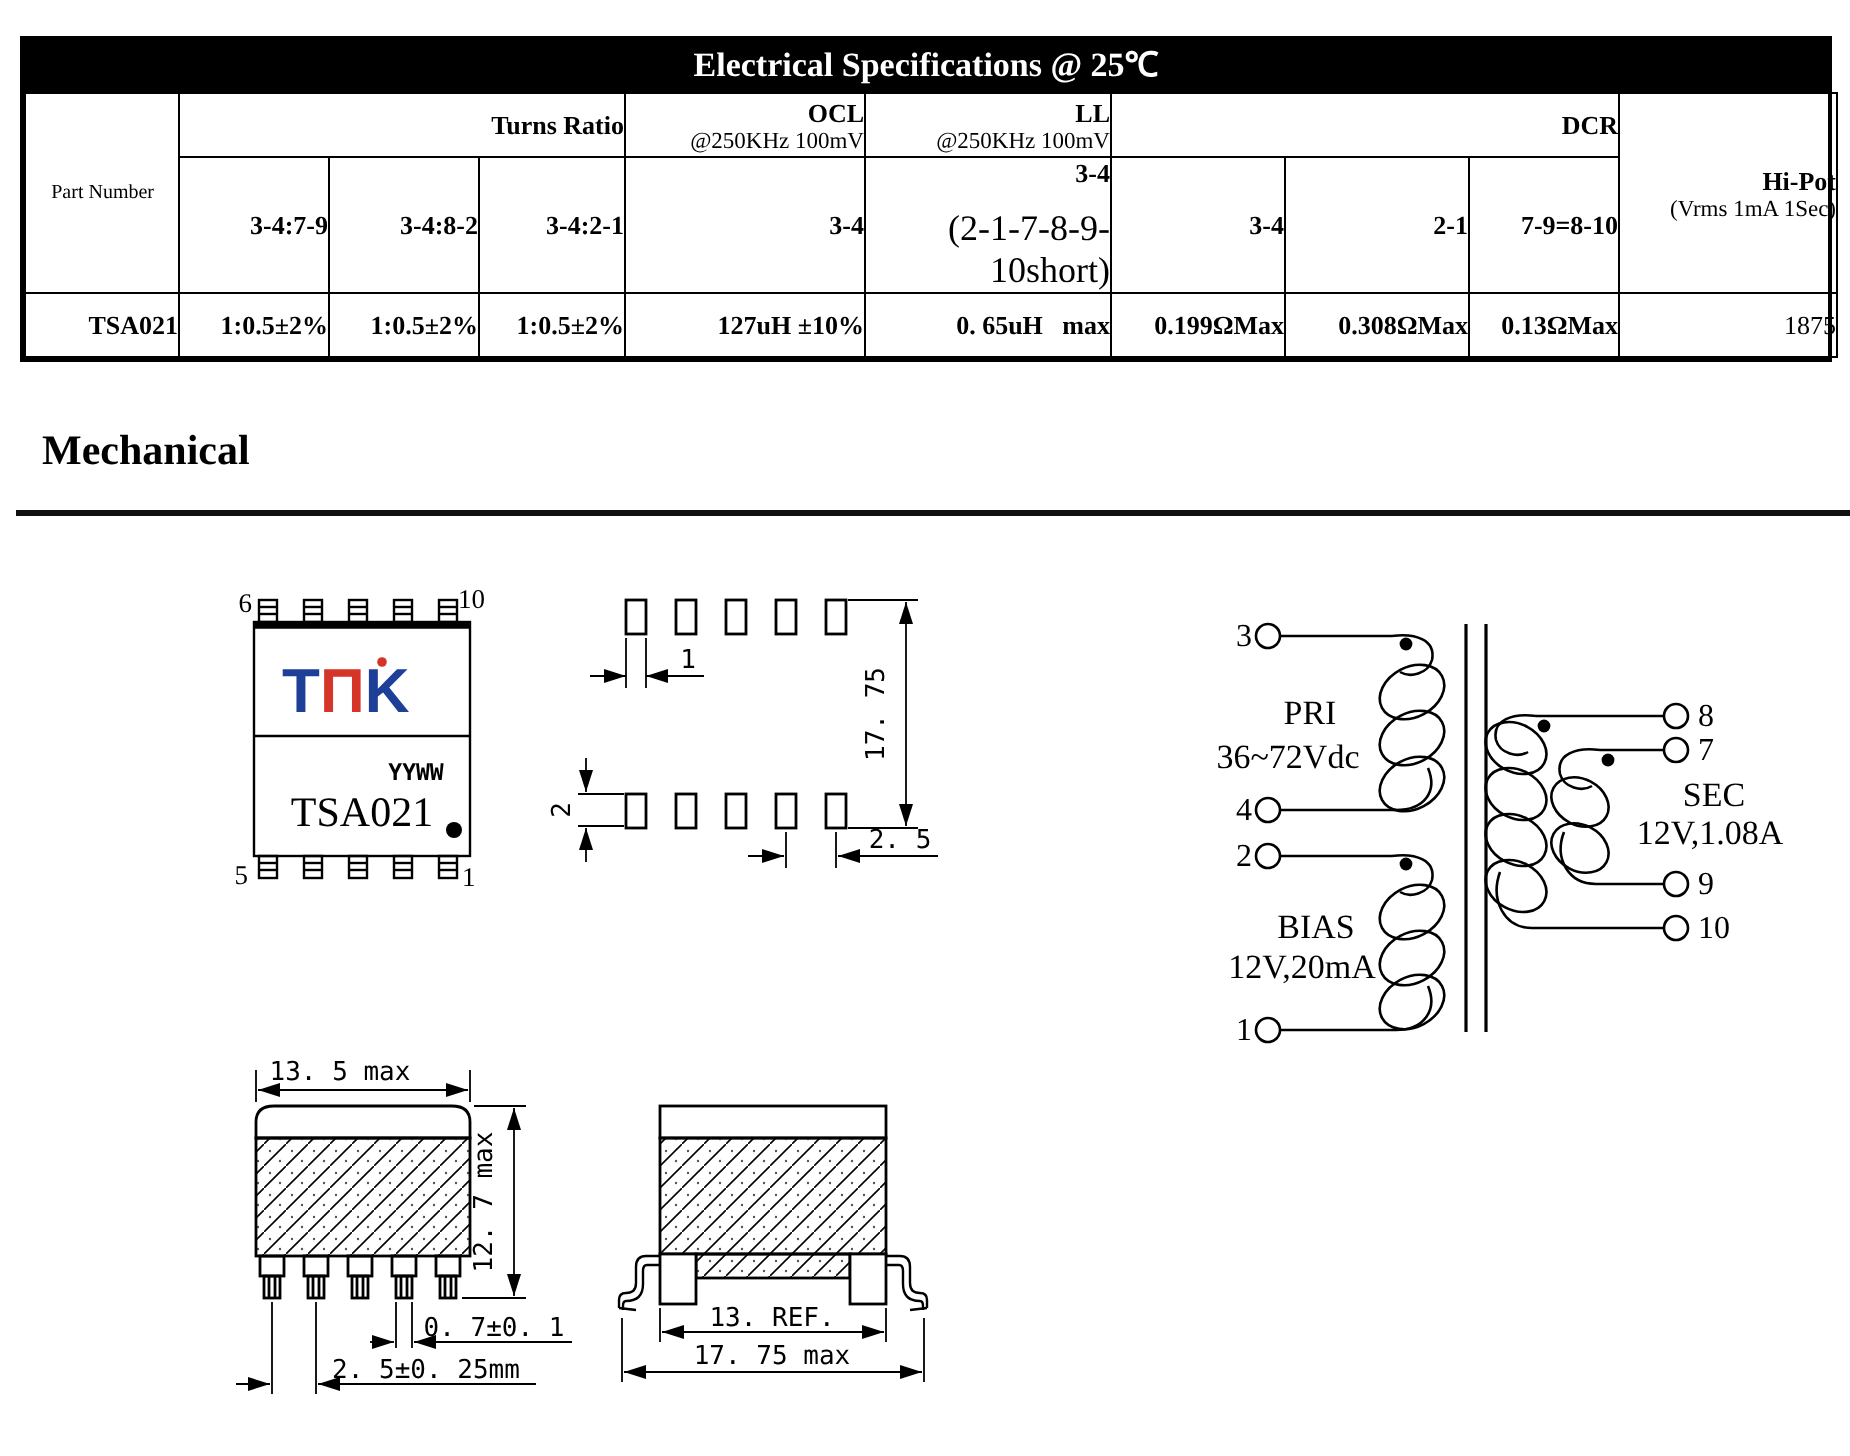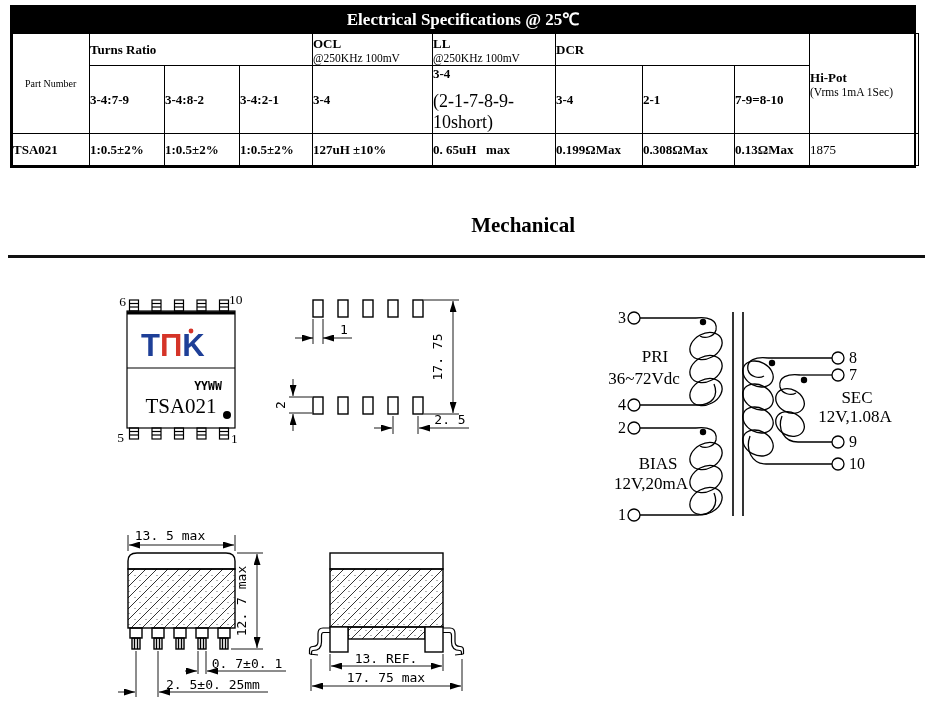--- a/index.html
+++ b/index.html
@@ -1,36 +1,36 @@
 <!DOCTYPE html>
 <html><head>
 <meta charset="utf-8">
 <style>
   * { margin:0; padding:0; box-sizing:border-box; }
   html,body { background:#fff; }
   .page { position:relative; width:925px; height:728px; background:#fff; overflow:hidden;
           font-family:"Liberation Serif", serif; color:#000; }
 
   
-  .spec-wrap { position:absolute; left:10px; top:5px; width:906px; border:2px solid #000; }
+  .spec-wrap { position:absolute; left:10px; top:18px; width:906px; border:2px solid #000; }
   .spec-title { background:#000; color:#fff; text-align:center; font-weight:bold;
                 font-size:17px; height:26px; line-height:26px; }
   table.spec { width:100%; border-collapse:collapse; table-layout:fixed; }
-  .spec td { border:1px solid #000; text-align:left; vertical-align:middle;
+  .spec td { border:1px solid #000; text-align:right; vertical-align:middle;
              font-size:13px; padding:0; }
   .rowA td { height:32px; }
   .rowB td { height:52px; }
   .rowD td { height:32px; }
   .b { font-weight:bold; }
   .cond { font-weight:normal; font-size:11.5px;font-family:Liberation Serif, serif; }
   .pn { width:52px; margin:0 auto; font-size:10px; }
   .gap8 { margin-bottom:9px; }
 
   
-  .sec-title { position:absolute; font-weight:bold; font-size:21px; text-align:right; }
+  .sec-title { position:absolute; font-weight:bold; font-size:21px; text-align:left;padding-left:21px; }
   #mech-title { left:0; top:213px; width:575px; }
   #schem-title { left:575px; top:211px; width:340px; font-size:22px; }
   .divider { position:absolute; left:8px; top:255px; width:917px; height:3px; background:#111; }
 
   
   svg.draw { position:absolute; overflow:visible; }
   .cad  { font-family:"DejaVu Sans Mono", monospace; font-size:13px; fill:#000; }
   .cadB { font-family:"DejaVu Sans Mono", monospace; font-size:11.5px; font-weight:bold; fill:#000; }
   .mark { font-family:"Liberation Serif", serif; font-size:21px; fill:#000; }
   .pinlbl { font-family:"Liberation Serif", serif; font-size:13.5px; fill:#000; }

